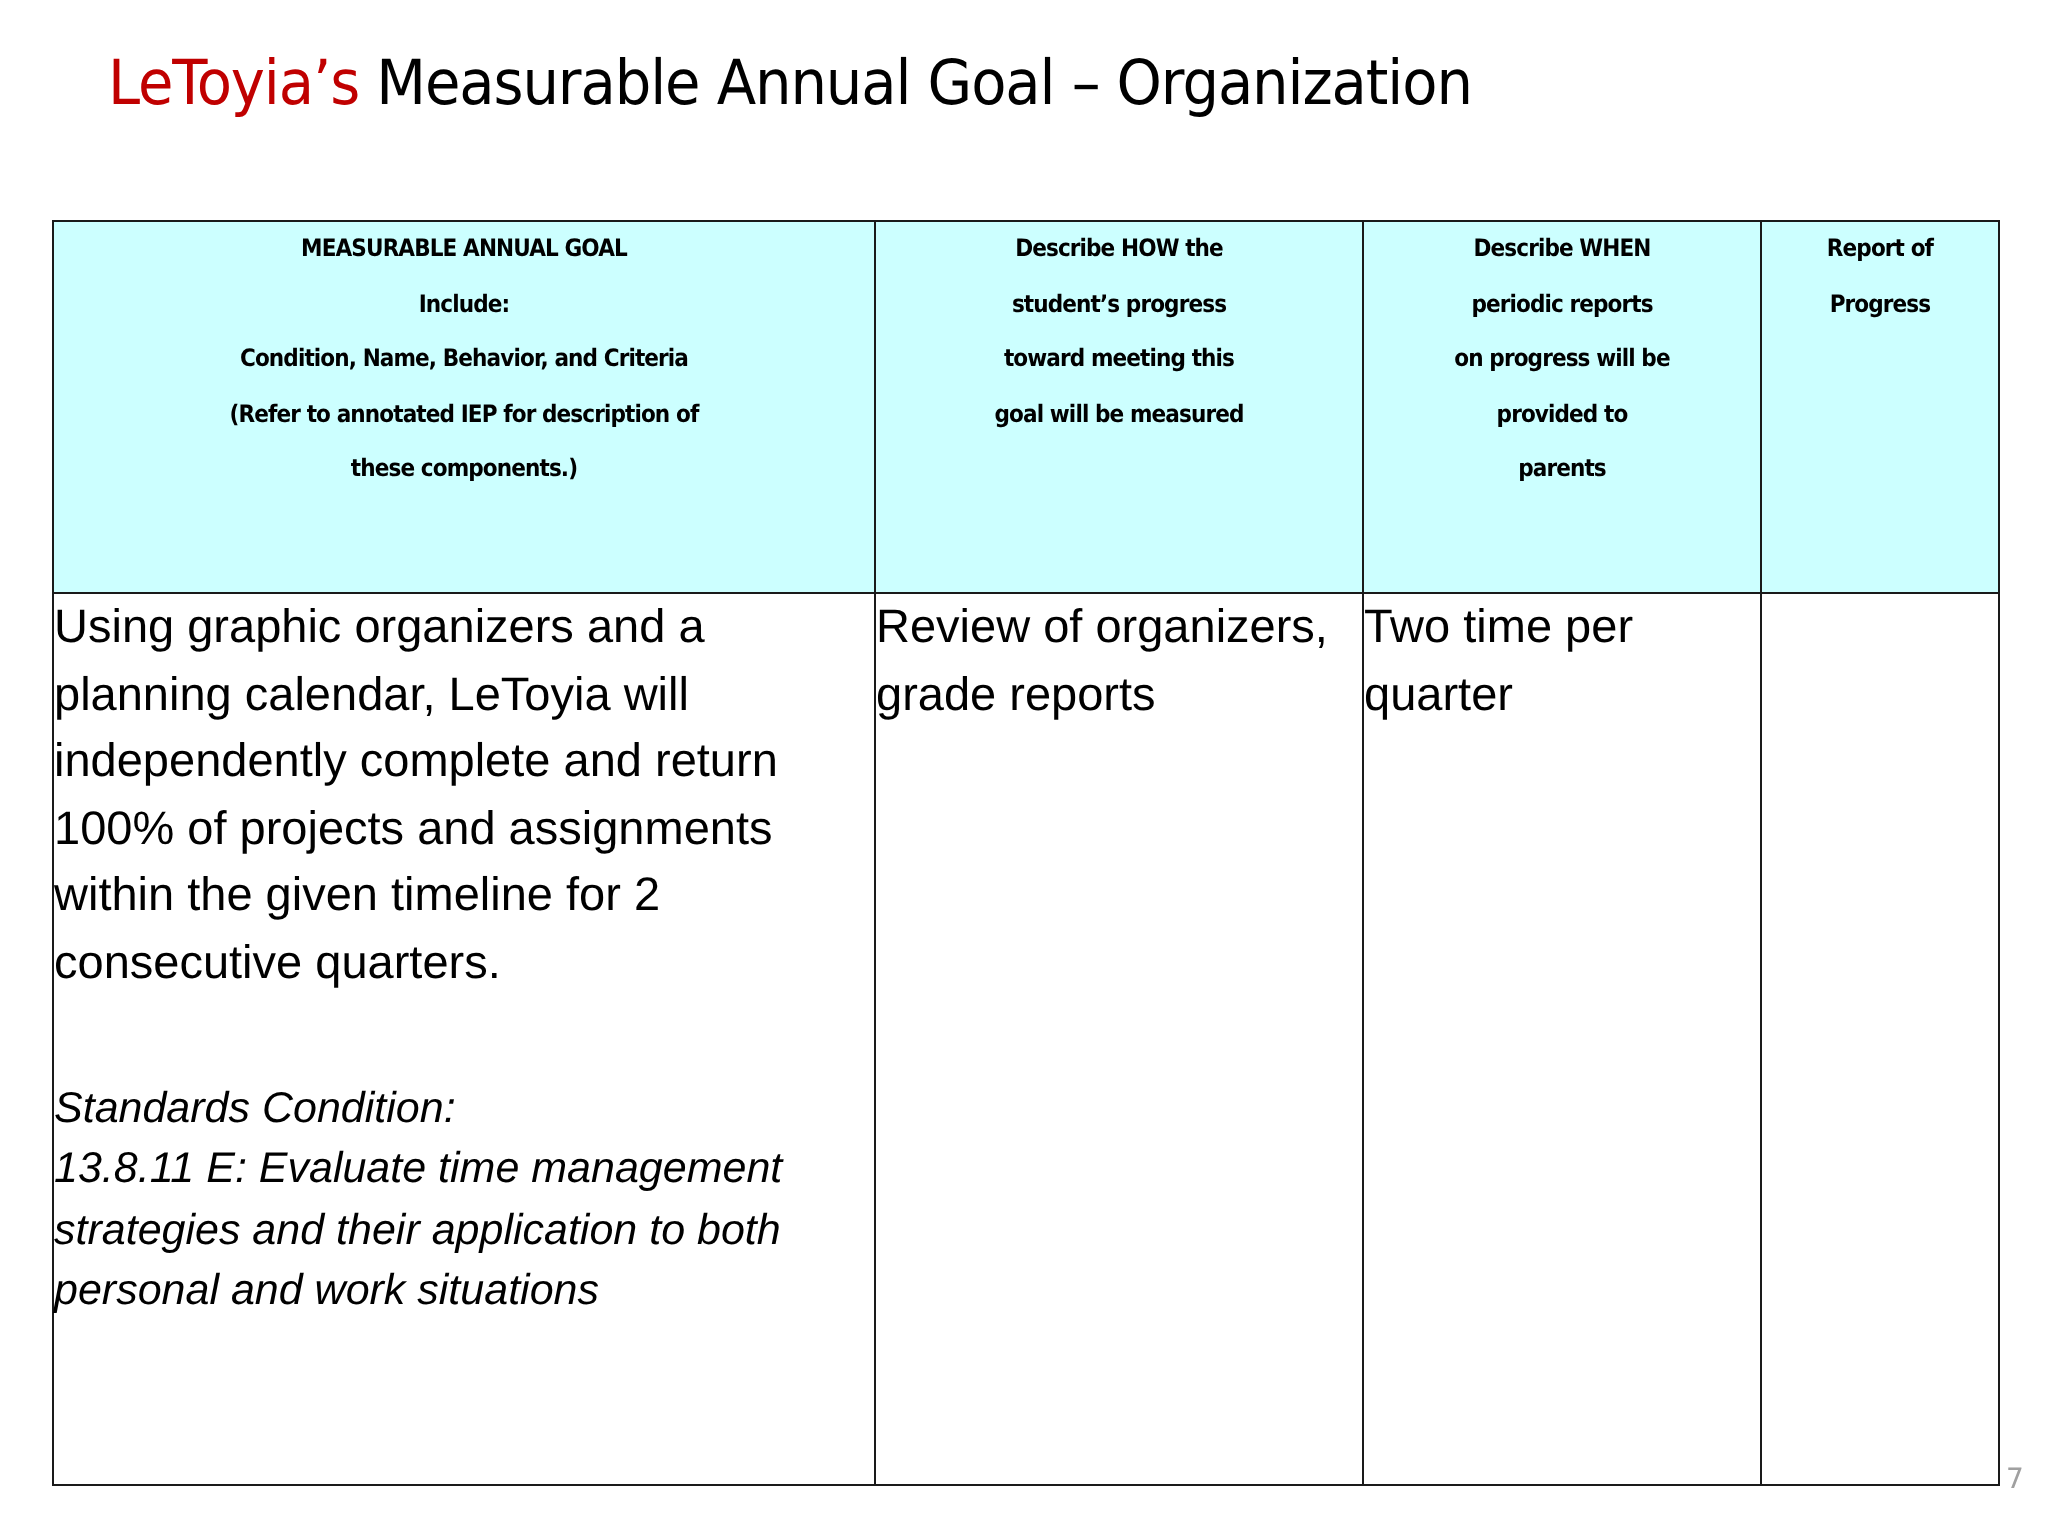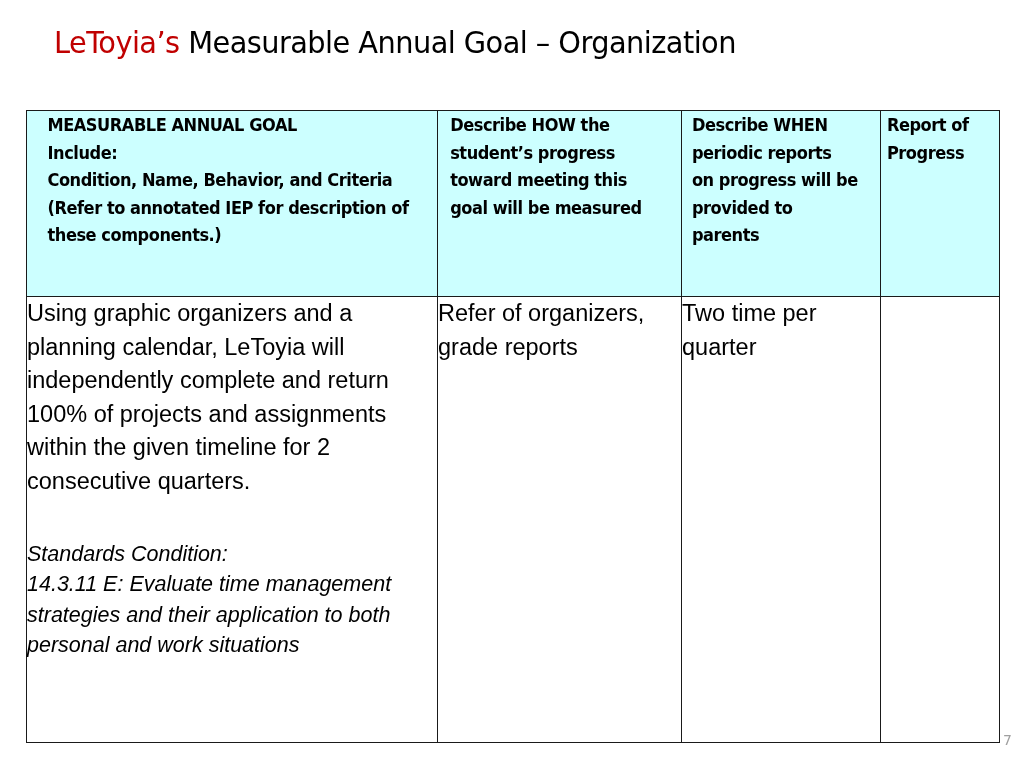--- a/index.html
+++ b/index.html
@@ -15,22 +15,22 @@
   }
   .title .name { color: #c00000; }
   table.goal {
     position: absolute; left: 26px; top: 110px; width: 973px; height: 633px;
     border-collapse: collapse; table-layout: fixed;
   }
   table.goal td, table.goal th {
     border: 1.5px solid #1a1a1a; vertical-align: top; padding: 0;
   }
   th.hdr {
-    background: #ccffff; height: 185px; vertical-align: middle; text-align: left;
-    font-family: "DejaVu Sans", sans-serif; font-weight: bold; font-size: 18px;
+    background: #ccffff; height: 185px; vertical-align: middle; text-align: center;
+    font-family: "DejaVu Sans", sans-serif; font-weight: bold; font-size: 12px;
     line-height: 27.5px; color: #000; letter-spacing: -0.5px;
   }
   th.hdr .inner { display: block; transform: scaleX(0.9); }
   td.body-cell {
     font-family: "Liberation Sans", sans-serif; font-size: 23.5px; line-height: 33.6px; color: #000;
     padding: 4px 8px 0 8px;
   }
   .std { font-style: italic; font-size: 21.5px; line-height: 30.5px; margin-top: 40px; }
   .pagenum {
     position: absolute; left: 1003px; top: 732px; font-size: 14px; color: #a0a0a0;
@@ -84,23 +84,23 @@
         <span>Report of</span><br>
         <span>Progress</span>
       </span>
     </th>
   </tr>
   <tr>
     <td class="body-cell">
       <div>Using graphic organizers and a planning calendar, LeToyia will independently complete and return 100% of projects and assignments within the given timeline for 2 consecutive quarters.</div>
       <div class="std">
         <div>Standards Condition:</div>
-        <div>14.3.11 E:  Evaluate time management strategies and their application to both personal and work situations</div>
+        <div>13.8.11 E:  Evaluate time management strategies and their application to both personal and work situations</div>
       </div>
     </td>
-    <td class="body-cell">Refer of organizers, grade reports</td>
+    <td class="body-cell">Review of organizers, grade reports</td>
     <td class="body-cell">Two time per quarter</td>
     <td class="body-cell"></td>
   </tr>
 </tbody>
   </table>
 
 <div class="pagenum">7</div>
 
 </body></html>

